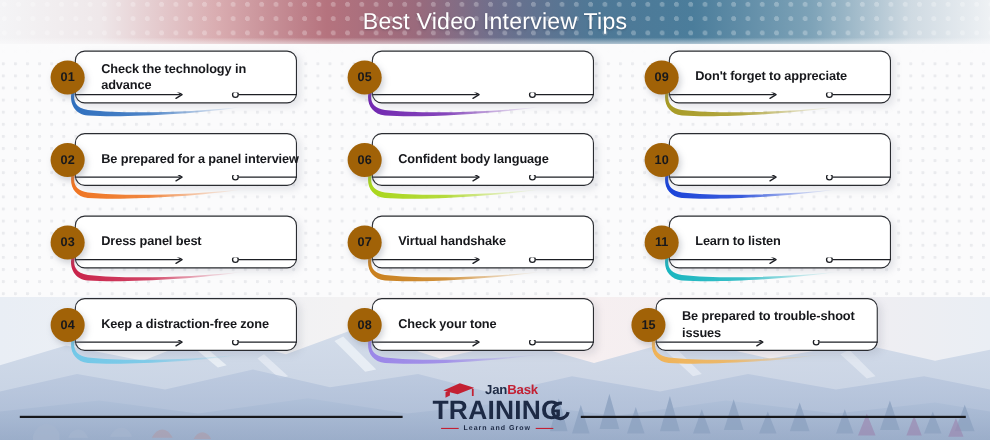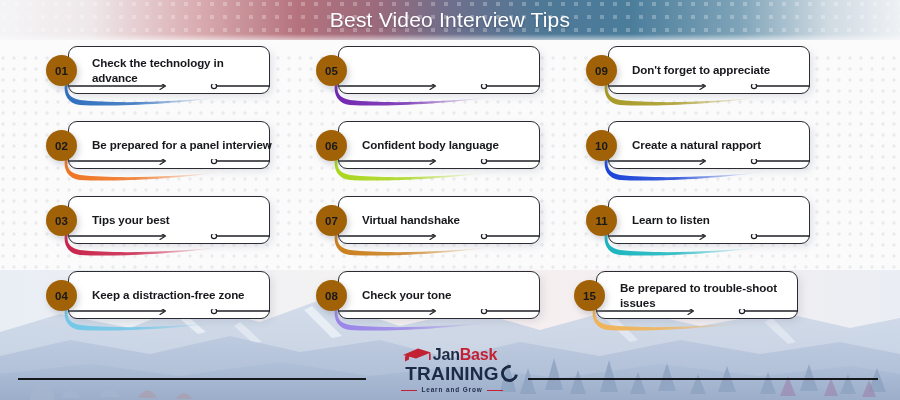--- a/index.html
+++ b/index.html
@@ -103,37 +103,37 @@
     position: absolute;
     left: 382px; top: 346px;
     width: 140px; height: 50px;
     z-index: 8;
     text-align: center;
   }
   .logo-top {
     position: relative;
     height: 17px;
     line-height: 17px;
-    font-size: 16px;
+    font-size: 12px;
     font-weight: bold;
     letter-spacing: -0.2px;
     padding-left: 26px;
   }
   .logo-jan  { color: #1d2a45; }
   .logo-bask { color: #c32033; }
   .logo-cap {
     position: absolute;
     left: 20px; top: 2px;
     width: 30px; height: 15px;
     z-index: 2;
   }
   .logo-training {
     height: 22px;
     line-height: 21px;
-    font-size: 19px;
+    font-size: 24px;
     font-weight: bold;
     color: #1d2a45;
     letter-spacing: 0.2px;
     position: relative;
   }
   .logo-g-ring {
     position: absolute;
     right: 4px; top: 2px;
     width: 17px; height: 17px;
     border: 3px solid #1d2a45;
@@ -372,21 +372,21 @@
                 <stop offset="80%" stop-color="#c9234a" stop-opacity="0.25"></stop>
                 <stop offset="100%" stop-color="#c9234a" stop-opacity="0"></stop>
               </linearGradient>
             </defs>
             <path d="M22,0 C20,8 23,14 34,16 C70,20 128,18 176,13 C130,20 66,23 34,21 C22,20 17,10 19,0 Z" fill="url(#sw2)"></path>
             <line x1="22" y1="2" x2="118" y2="2" stroke="#1d1f24" stroke-width="1.3"></line>
             <path d="M114,-1.4 L119.5,2 L114,5.4" fill="none" stroke="#1d1f24" stroke-width="1.2" stroke-linecap="round" stroke-linejoin="round"></path>
             <circle cx="168" cy="2" r="2.6" fill="#ffffff" stroke="#1d1f24" stroke-width="1.2"></circle>
             <line x1="171" y1="2" x2="224" y2="2" stroke="#1d1f24" stroke-width="1.3"></line>
           </svg></div>
-        <div class="card-text">Tips your best</div>
+        <div class="card-text">Dress panel best</div>
         <div class="card-num">03</div>
       </div>
       <div class="card" style="left: 46px; top: 227px;">
         <div class="card-box"></div>
         <div class="card-deco"><svg viewBox="0 0 230 28" width="230" height="28" preserveAspectRatio="none">
             <defs>
               <linearGradient id="sw3" x1="0" y1="0" x2="1" y2="0">
                 <stop offset="0%" stop-color="#72c8e8" stop-opacity="1"></stop>
                 <stop offset="45%" stop-color="#72c8e8" stop-opacity="0.85"></stop>
                 <stop offset="80%" stop-color="#72c8e8" stop-opacity="0.25"></stop>
@@ -511,21 +511,20 @@
                 <stop offset="80%" stop-color="#1a43d8" stop-opacity="0.25"></stop>
                 <stop offset="100%" stop-color="#1a43d8" stop-opacity="0"></stop>
               </linearGradient>
             </defs>
             <path d="M22,0 C20,8 23,14 34,16 C70,20 128,18 176,13 C130,20 66,23 34,21 C22,20 17,10 19,0 Z" fill="url(#sw9)"></path>
             <line x1="22" y1="2" x2="118" y2="2" stroke="#1d1f24" stroke-width="1.3"></line>
             <path d="M114,-1.4 L119.5,2 L114,5.4" fill="none" stroke="#1d1f24" stroke-width="1.2" stroke-linecap="round" stroke-linejoin="round"></path>
             <circle cx="168" cy="2" r="2.6" fill="#ffffff" stroke="#1d1f24" stroke-width="1.2"></circle>
             <line x1="171" y1="2" x2="224" y2="2" stroke="#1d1f24" stroke-width="1.3"></line>
           </svg></div>
-        <div class="card-text">Create a natural rapport</div>
         <div class="card-num">10</div>
       </div>
       <div class="card" style="left: 586px; top: 152px;">
         <div class="card-box"></div>
         <div class="card-deco"><svg viewBox="0 0 230 28" width="230" height="28" preserveAspectRatio="none">
             <defs>
               <linearGradient id="sw10" x1="0" y1="0" x2="1" y2="0">
                 <stop offset="0%" stop-color="#19b5bf" stop-opacity="1"></stop>
                 <stop offset="45%" stop-color="#19b5bf" stop-opacity="0.85"></stop>
                 <stop offset="80%" stop-color="#19b5bf" stop-opacity="0.25"></stop>

